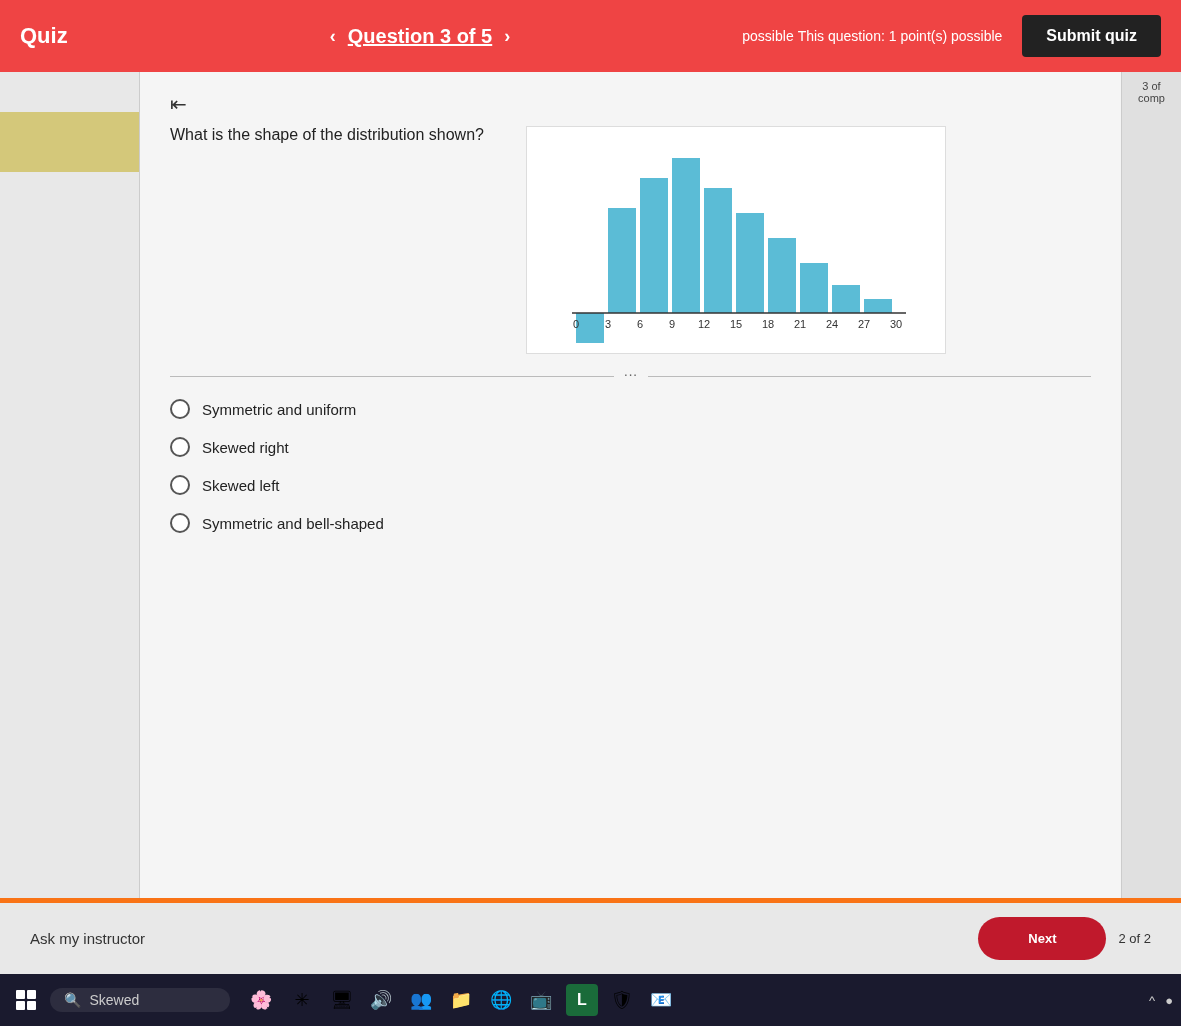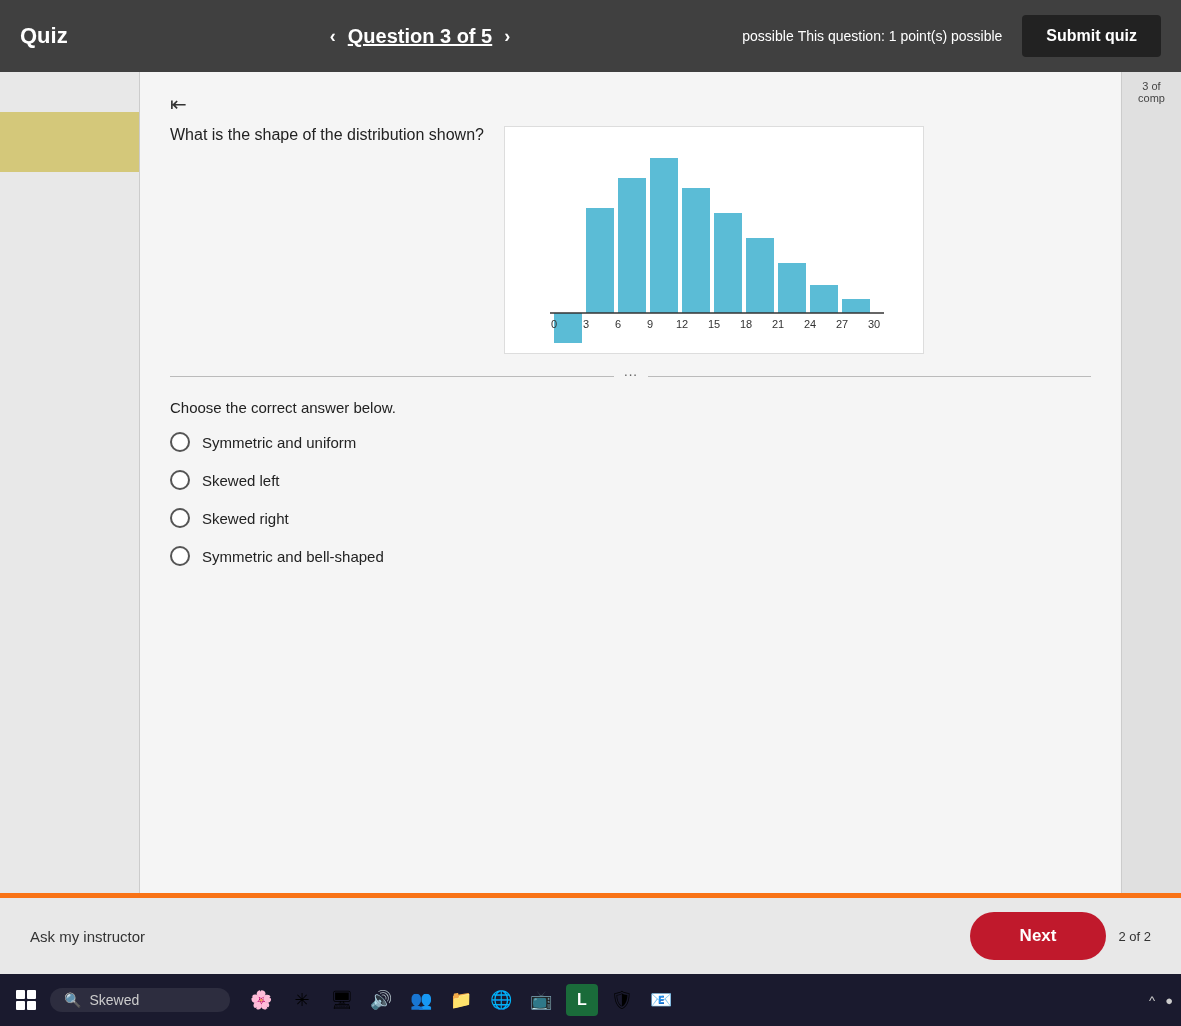--- a/index.html
+++ b/index.html
@@ -7,21 +7,21 @@
 
     .main-wrapper {
       display: flex;
       flex-direction: column;
       height: 1026px;
       background: #f0f0f0;
     }
 
     
     .header {
-      background: #404040;
+      background: #ef4444;
       display: flex;
       align-items: center;
       padding: 8px 20px;
       min-height: 72px;
       position: relative;
     }
 
     .header-quiz-title {
       color: white;
       font-size: 22px;
@@ -93,21 +93,21 @@
     .main-content {
       flex: 1;
       padding: 20px 30px;
       display: flex;
       flex-direction: column;
       background: #f5f5f5;
     }
 
     .question-section {
       display: flex;
-      gap: 20px;
+      gap: 42px;
       margin-bottom: 10px;
     }
 
     .question-text-area {
       flex: 0 0 auto;
       max-width: 500px;
     }
 
     .question-text {
       font-size: 16px;
@@ -176,21 +176,21 @@
       color: #333;
       cursor: pointer;
     }
 
     .next-btn {
       background: #c0192c;
       color: white;
       border: none;
       border-radius: 25px;
       padding: 14px 50px;
-      font-size: 17px;
+      font-size: 13px;
       font-weight: bold;
       cursor: pointer;
     }
 
     .page-count {
       font-size: 13px;
       color: #333;
     }
 
     
@@ -355,35 +355,34 @@
           </svg>
         </div>
       </div>
 
       <div style="position:relative; margin: 12px 0;">
         <hr style="border:none; border-top:1px solid #bbb;">
         <span style="position:absolute; top:-10px; left:50%; transform:translateX(-50%); background:#f5f5f5; padding:0 10px; color:#666; font-size:14px;">···</span>
       </div>
 
       <div class="answer-section">
-        <p class="choose-label">Choose the correct answer below.</p>
 
         <div class="radio-option">
           <div class="radio-circle"></div>
           <span class="option-text">Symmetric and uniform</span>
         </div>
 
         <div class="radio-option">
           <div class="radio-circle"></div>
-          <span class="option-text">Skewed left</span>
+          <span class="option-text">Skewed right</span>
         </div>
 
         <div class="radio-option">
           <div class="radio-circle"></div>
-          <span class="option-text">Skewed right</span>
+          <span class="option-text">Skewed left</span>
         </div>
 
         <div class="radio-option">
           <div class="radio-circle"></div>
           <span class="option-text">Symmetric and bell-shaped</span>
         </div>
       </div>
     </div>
 
     <div class="right-panel">

